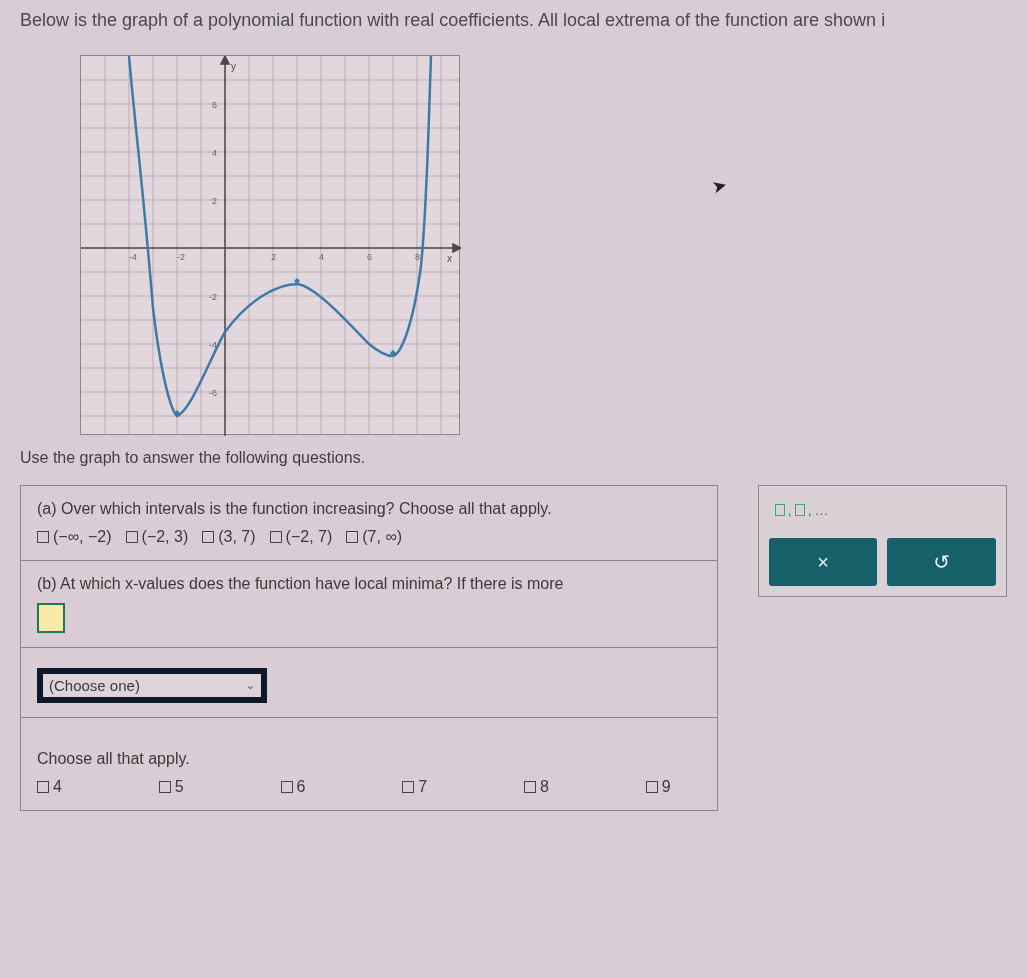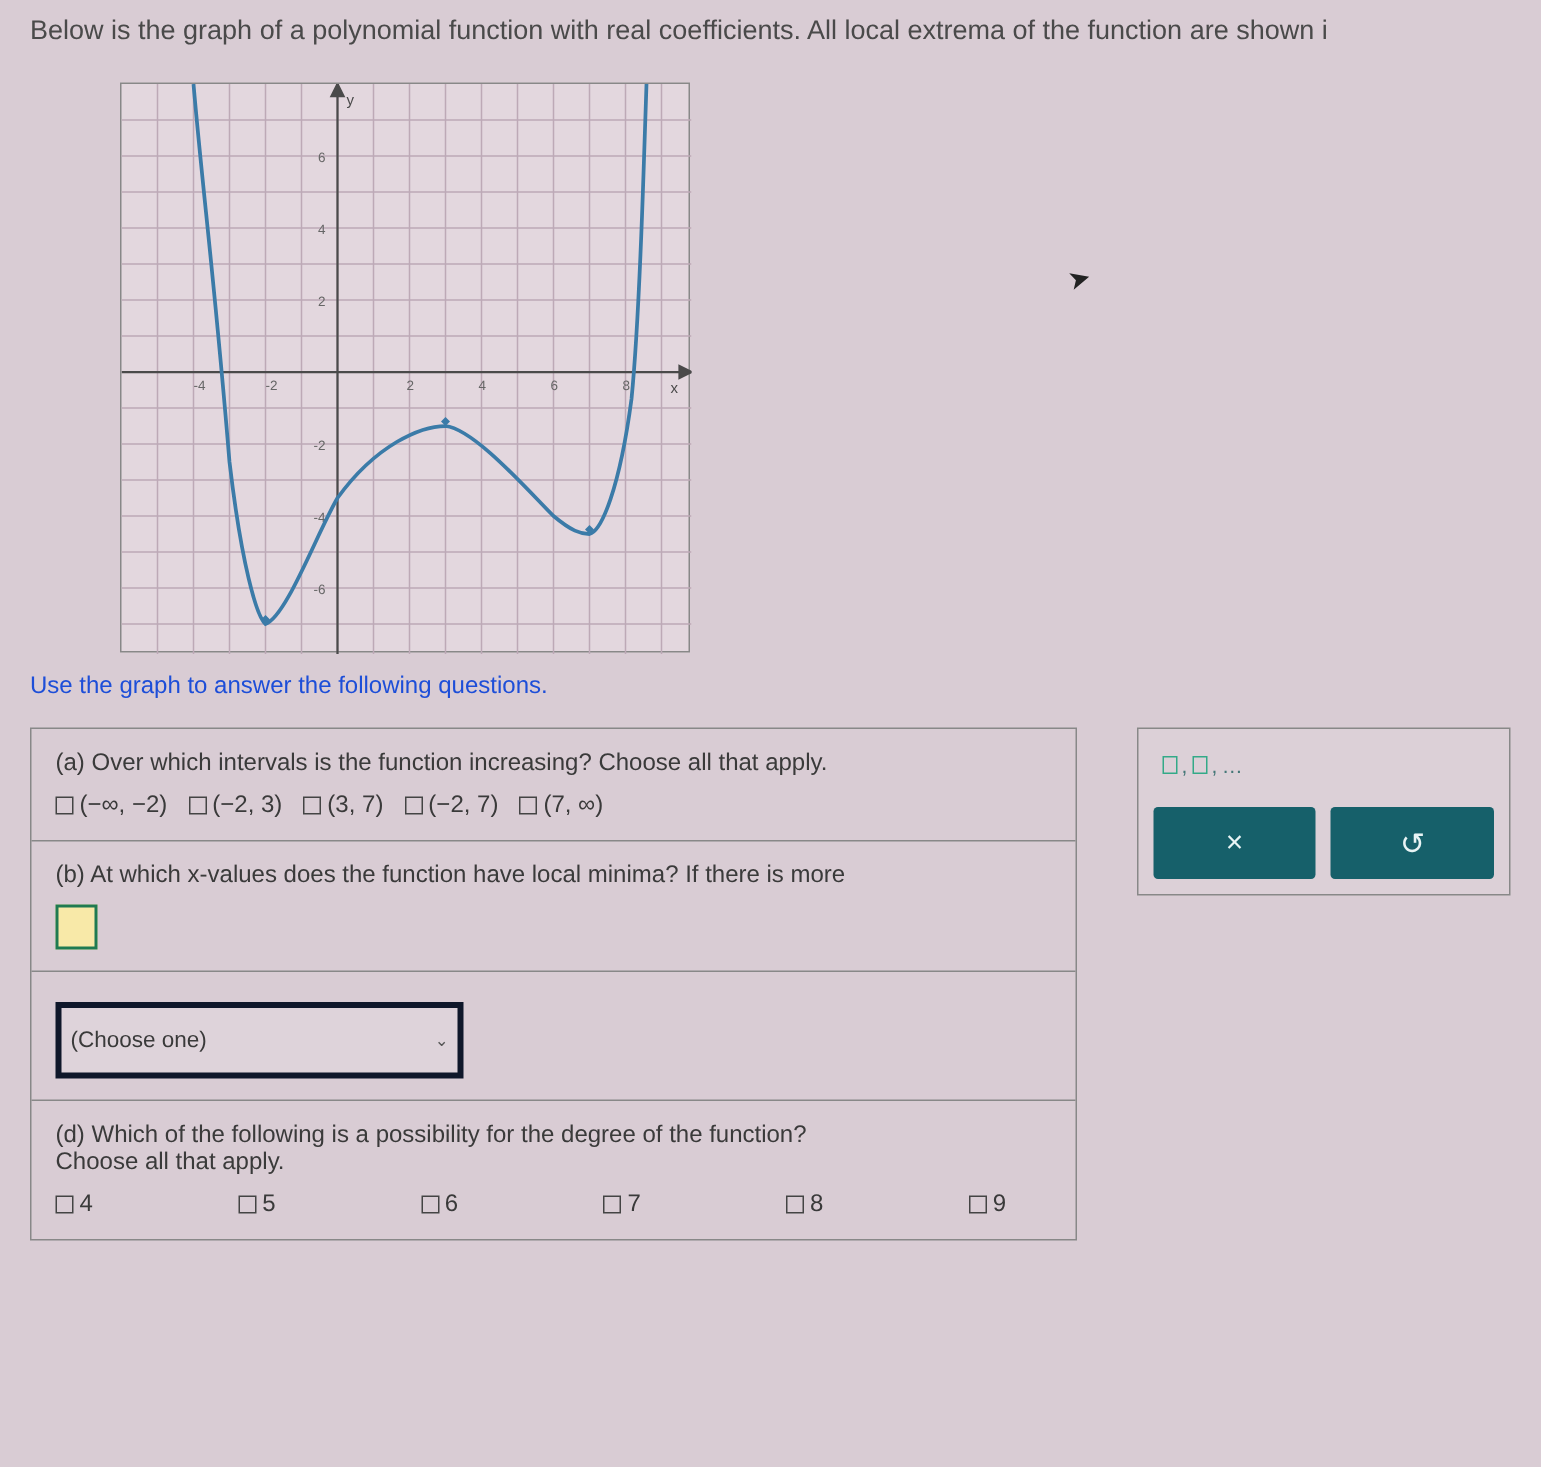--- a/index.html
+++ b/index.html
@@ -21,21 +21,21 @@
     .graph-frame {
       width: 380px;
       height: 380px;
       border: 1px solid #888;
       background: #e3d7de;
       margin: 8px 0 14px 60px;
       position: relative;
     }
     .instruction {
       font-size: 16px;
-      color: #1d4ed8;
+      color: #404040;
       margin: 10px 0 18px 0;
     }
     .content-row {
       display: flex;
       align-items: flex-start;
       gap: 40px;
     }
     .questions-table {
       width: 700px;
       border: 1px solid #888;
@@ -73,23 +73,23 @@
     .text-input {
       width: 28px;
       height: 30px;
       border: 2px solid #1f7a52;
       background: #f8e9a8;
       margin-top: 6px;
     }
     .select-wrap {
       display: inline-flex;
       align-items: center;
-      border: 4px solid #0f172a;
-      padding: 13px 6px;
-      width: 272px;
+      border: 6px solid #0f172a;
+      padding: 3px 6px;
+      width: 230px;
       justify-content: space-between;
       margin-top: 6px;
       background: rgba(255,255,255,0.15);
       font-size: 15px;
     }
     .chev {
       font-size: 11px;
       color: #555;
     }
     .side-panel {
@@ -263,21 +263,21 @@
 
     <div class="cell">
       <div class="select-wrap">
         <span>(Choose one)</span>
         <span class="chev">⌄</span>
       </div>
     </div>
 
     <div class="cell">
       <div class="q-text">
-        <span>(d) Which of the following is a possibility for the degree of the function?</span><br>
+        <br>
         <span>Choose all that apply.</span>
       </div>
       <div class="opts degree-opts">
         <span class="opt">
             <span class="cbox"></span>
             <span>4</span>
           </span>
         <span class="opt">
             <span class="cbox"></span>
             <span>5</span>

